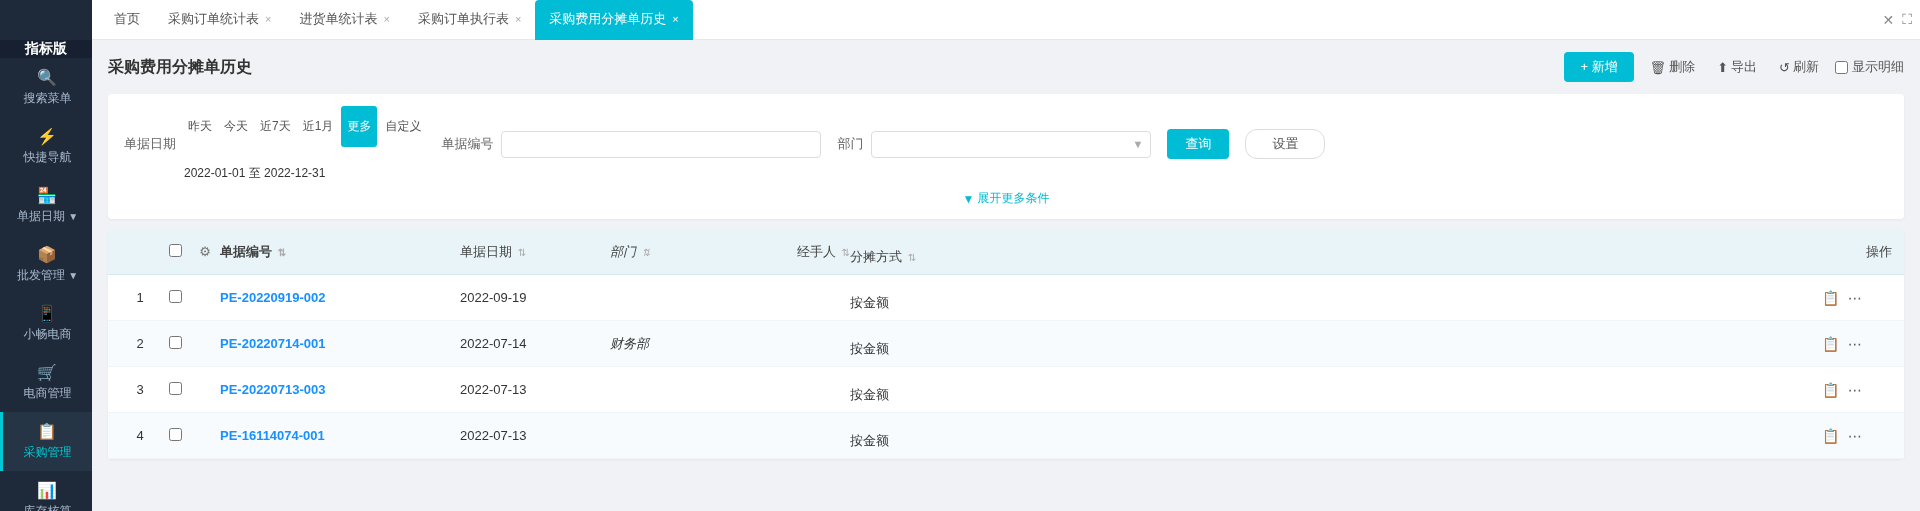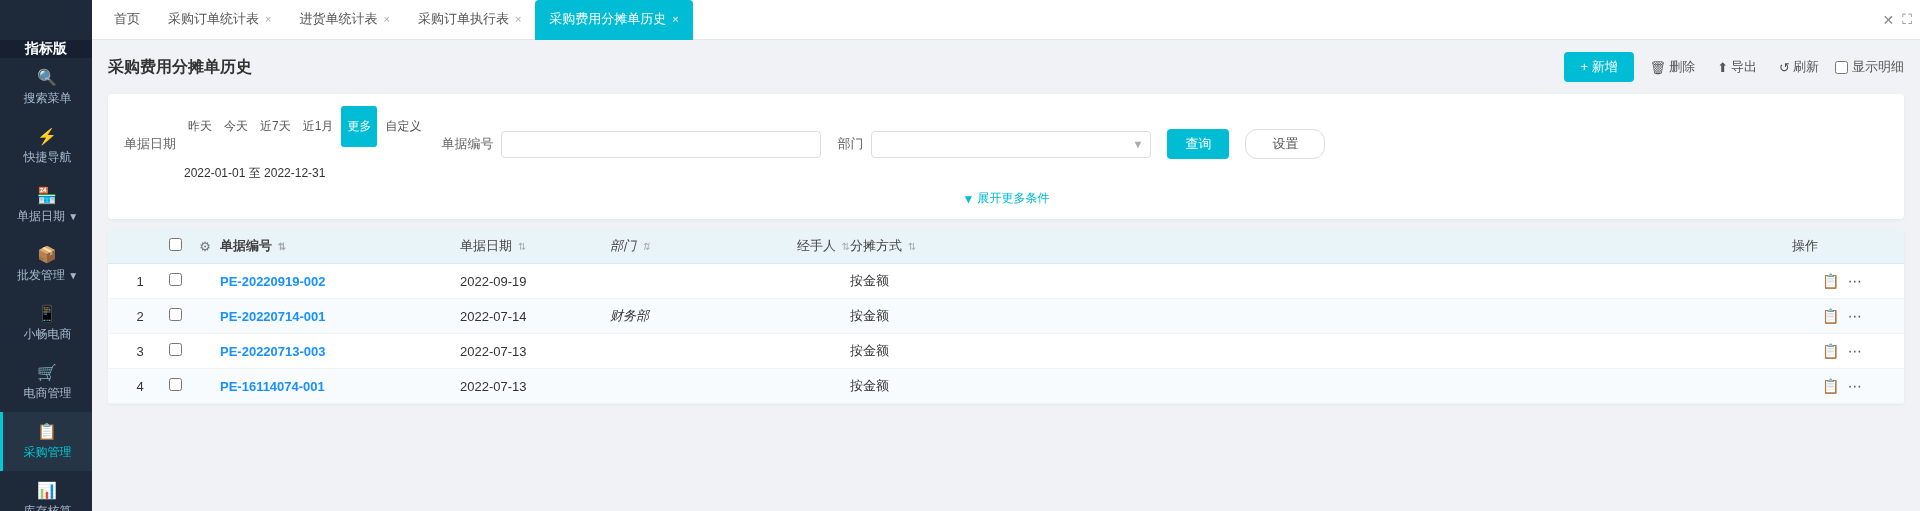--- a/index.html
+++ b/index.html
@@ -259,22 +259,22 @@
     }
     .table-row:nth-child(odd) { background: #f7fbfd; }
     .table-row:nth-child(even) { background: #fff; }
     .col-no { width: 40px; flex-shrink: 0; text-align: center; }
     .col-check { width: 30px; flex-shrink: 0; text-align: center; }
     .col-settings { width: 30px; flex-shrink: 0; text-align: center; }
     .col-doc-no { width: 240px; flex-shrink: 0; font-weight: bold; }
     .col-date { width: 150px; flex-shrink: 0; }
     .col-dept { width: 120px; flex-shrink: 0; font-style: italic; }
     .col-handler { width: 120px; flex-shrink: 0; text-align: right; }
-    .col-alloc { flex: 1; }
-    .col-op { width: 100px; flex-shrink: 0; text-align: left; }
+    .col-alloc { flex: 1; margin-top: 11px; }
+    .col-op { width: 100px; flex-shrink: 0; text-align: right; }
     .link { color: #1890ff; cursor: pointer; text-decoration: none; }
     .sort-icon { color: #aaa; font-size: 10px; margin-left: 2px; cursor: pointer; }
     .op-icons { display: flex; gap: 8px; justify-content: center; }
     .op-icon { cursor: pointer; color: #555; font-size: 14px; }
     .gear-icon { color: #777; cursor: pointer; }
   </style>
 </head>
 <body>
 
 <nav class="sidebar">

